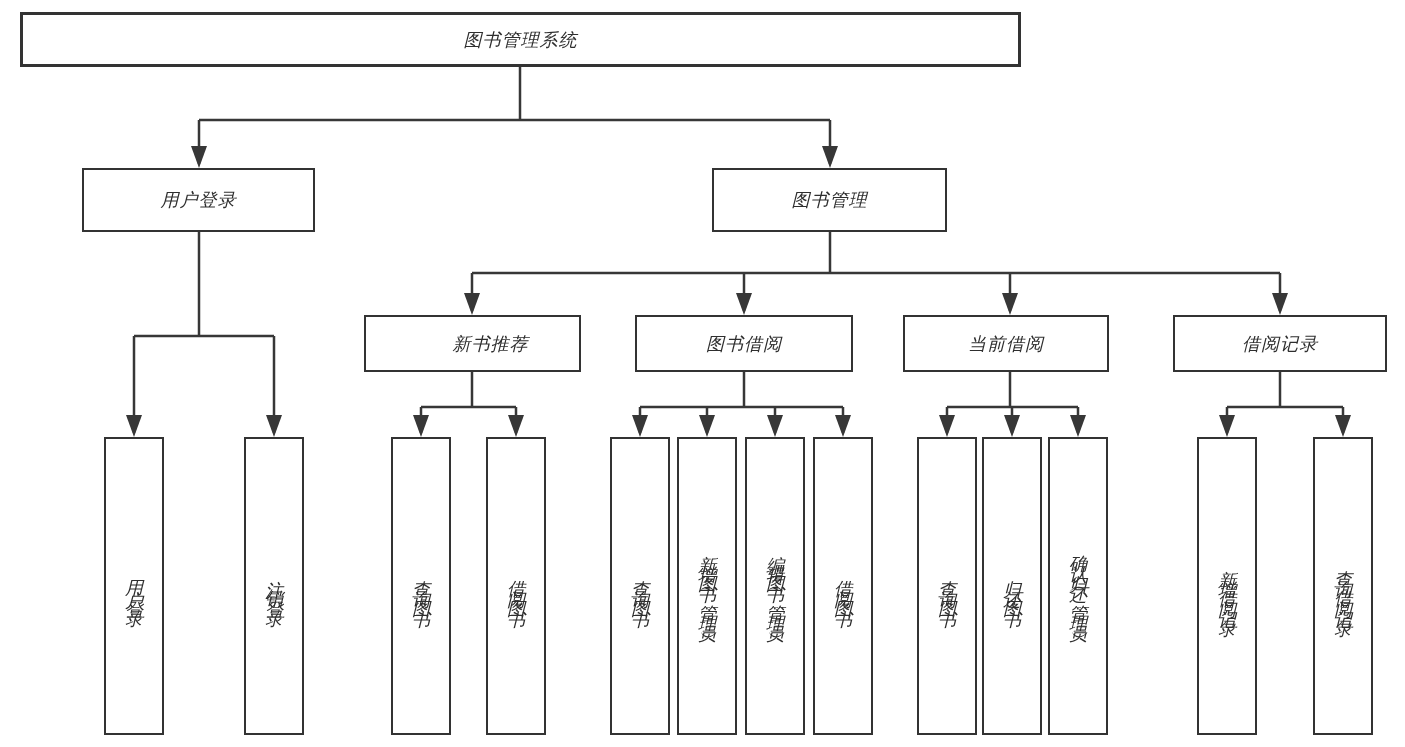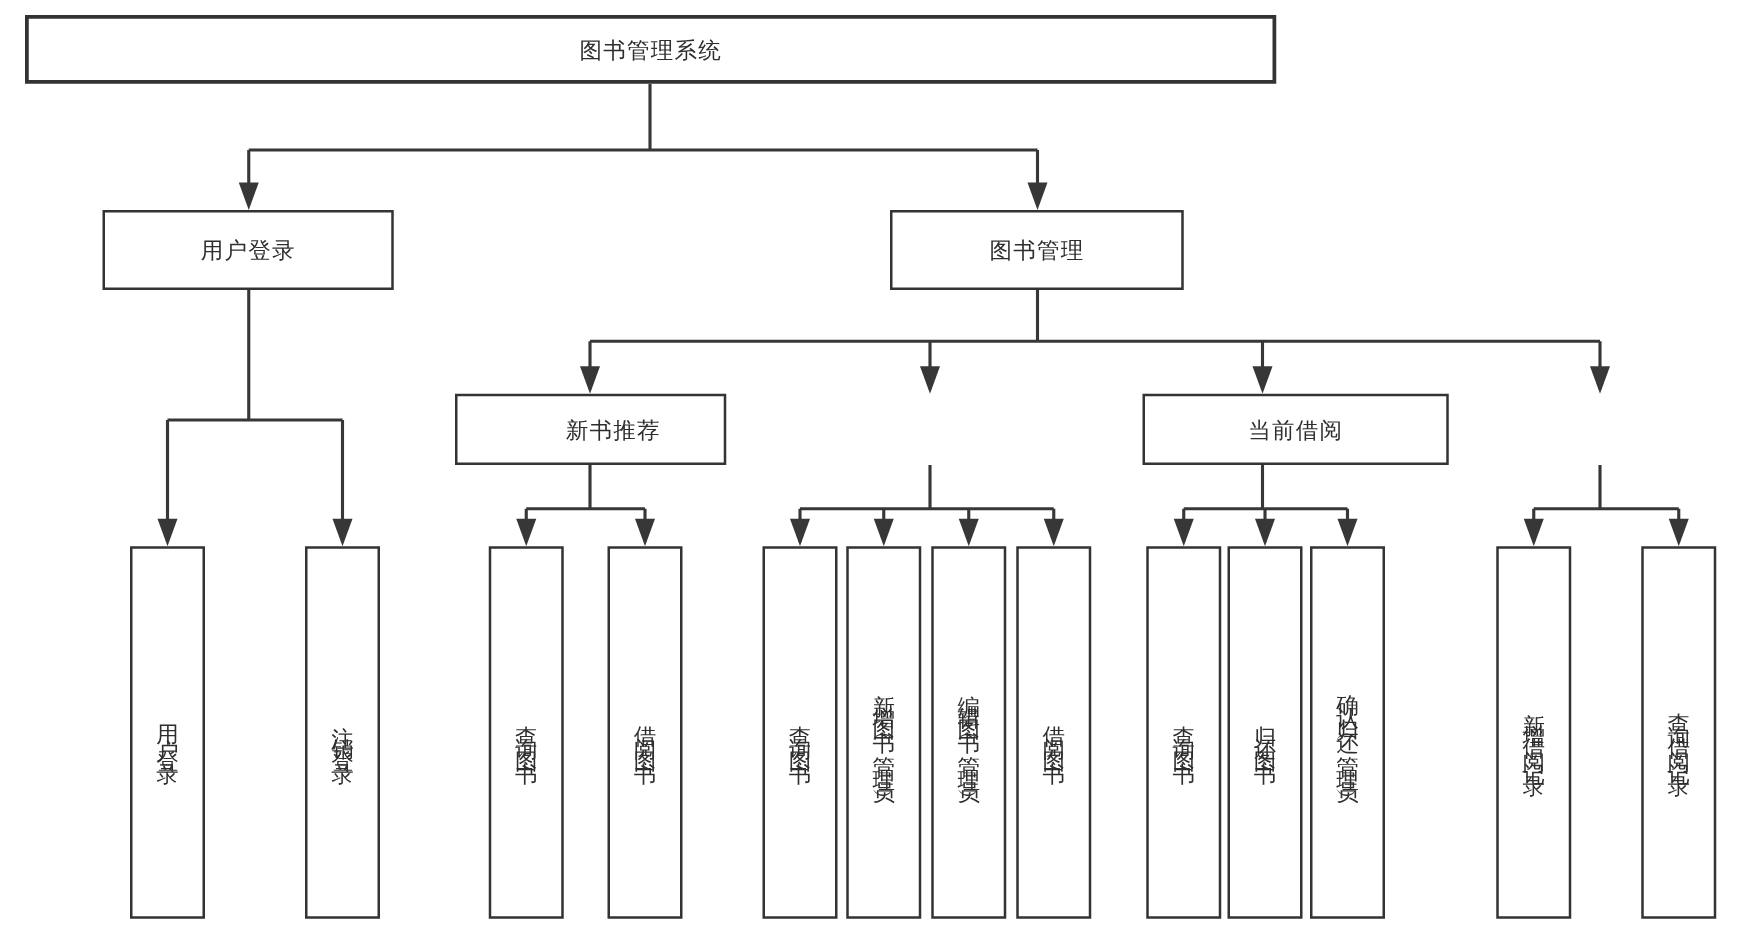--- a/index.html
+++ b/index.html
@@ -29,20 +29,21 @@
     background: #ffffff;
     border: 2.5px solid #333333;
     color: #2e2e2e;
     display: flex;
     align-items: center;
     justify-content: center;
     z-index: 2;
     font-size: 18px;
     letter-spacing: 1px;
     white-space: nowrap;
+    font-style: italic;
   }
   .node.root {
     border-width: 3px;
   }
   .node.vnode {
     writing-mode: vertical-rl;
     text-orientation: mixed;
     letter-spacing: 10px;
     line-height: 1;
     white-space: normal;
@@ -127,21 +128,23 @@
       <polygon points="1335,415 1351,415 1343,437"></polygon>
     </g>
   </svg>
 
   <div class="node root" style="left:20px; top:12px; width:1001px; height:55px;">图书管理系统</div>
 
   <div class="node" style="left:82px; top:168px; width:233px; height:64px;">用户登录</div>
   <div class="node" style="left:712px; top:168px; width:235px; height:64px;">图书管理</div>
 
   <div class="node" style="left:364px; top:315px; width:217px; height:57px;padding-left:36px;">新书推荐</div>
-  <div class="node" style="left:903px; top:315px; width:245px; height:57px;margin-left:11px;">当前借阅</div>
+  <div class="node" style="left:635px; top:315px; width:218px; height:57px;">图书借阅</div>
+  <div class="node" style="left:903px; top:315px; width:206px; height:57px;">当前借阅</div>
+  <div class="node" style="left:1173px; top:315px; width:214px; height:57px;">借阅记录</div>
 
   <div class="node vnode" style="left:104px; top:437px; width:60px; height:298px;">用户登录</div>
   <div class="node vnode" style="left:244px; top:437px; width:60px; height:298px;">注销登录</div>
 
   <div class="node vnode" style="left:391px; top:437px; width:60px; height:298px;">查询图书</div>
   <div class="node vnode" style="left:486px; top:437px; width:60px; height:298px;">借阅图书</div>
 
   <div class="node vnode" style="left:610px; top:437px; width:60px; height:298px;">查询图书</div>
   <div class="node vnode" style="left:677px; top:437px; width:60px; height:298px;">新增图书（管理员）</div>
   <div class="node vnode" style="left:745px; top:437px; width:60px; height:298px;">编辑图书（管理员）</div>

